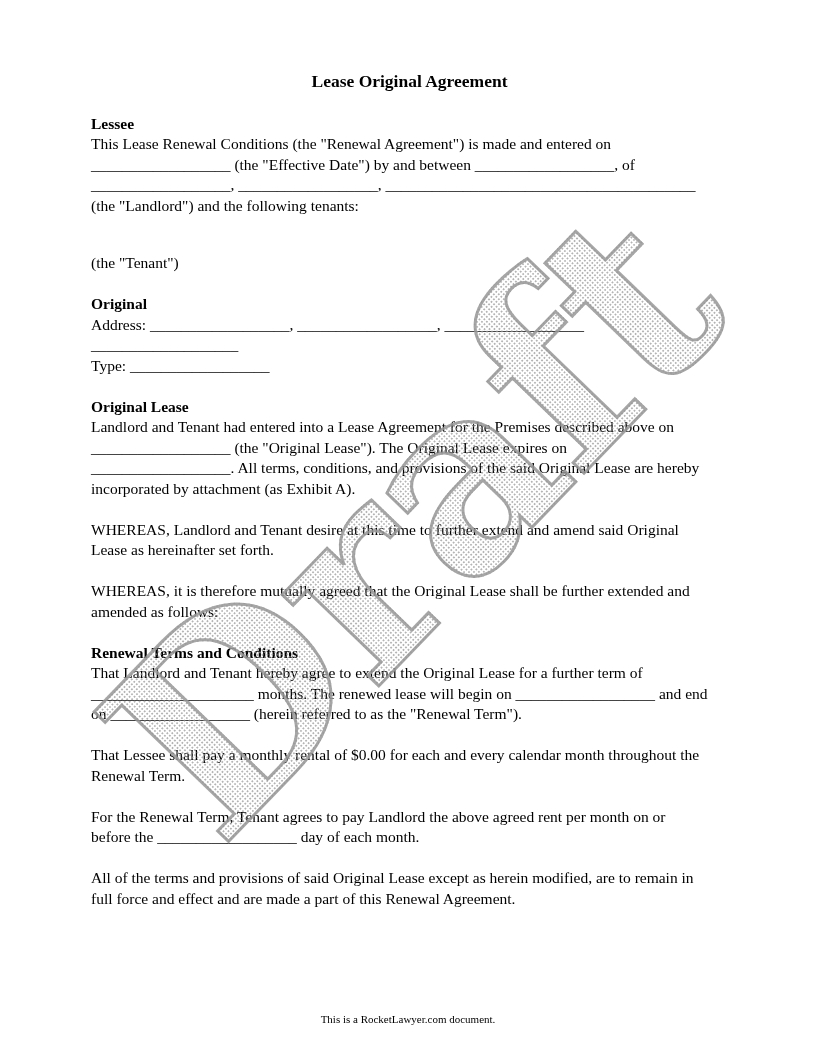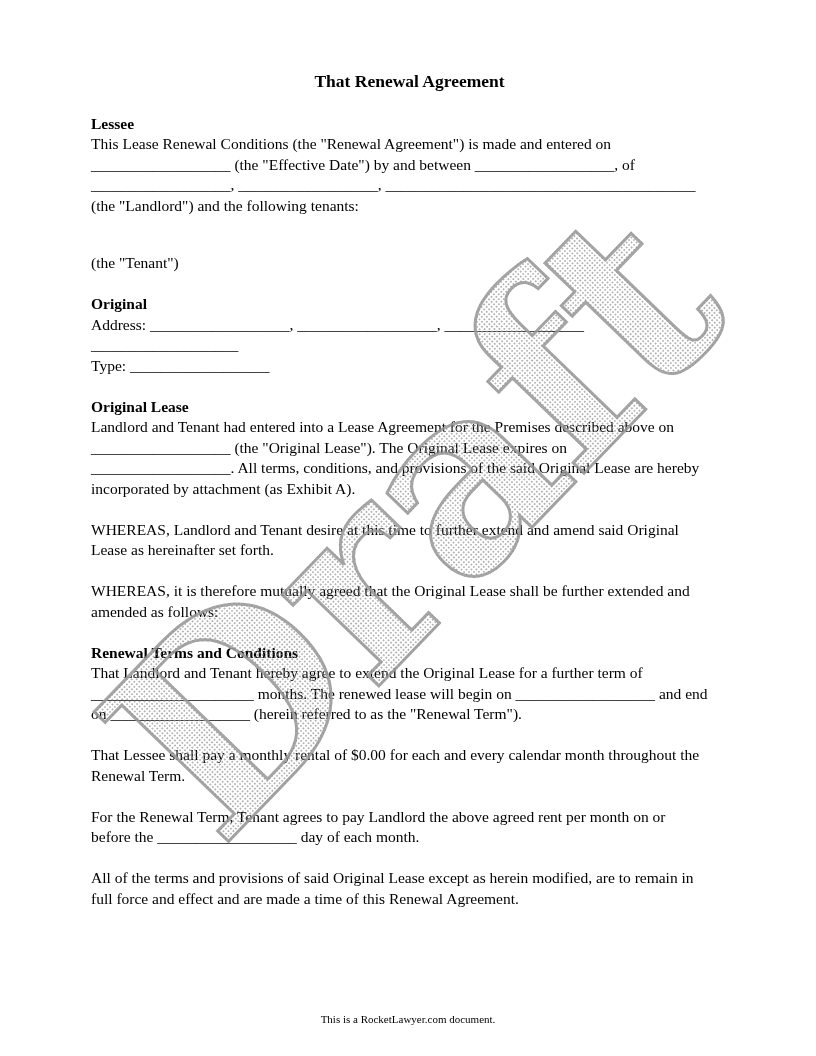--- a/index.html
+++ b/index.html
@@ -67,21 +67,21 @@
     text-align: center;
     font-size: 11px;
     line-height: 13px;
   }
 </style>
 </head>
 <body>
 
 <div class="page">
 
-  <h1 class="title">That Renewal Agreement</h1>
+  <h1 class="title">Lease Original Agreement</h1>
 
   <div class="h mt1">Lessee</div>
   <div class="ln">This Lease Renewal Conditions (the "Renewal Agreement") is made and entered on</div>
   <div class="ln">__________________ (the "Effective Date") by and between __________________, of</div>
   <div class="ln">__________________, __________________, ________________________________________</div>
   <div class="ln">(the "Landlord") and the following tenants:</div>
 
   <div class="ln mt2">(the "Tenant")</div>
 
   <div class="h mt1">Original</div>
@@ -106,19 +106,19 @@
   <div class="ln">_____________________ months. The renewed lease will begin on __________________ and end</div>
   <div class="ln">on __________________ (herein referred to as the "Renewal Term").</div>
 
   <div class="ln mt1">That Lessee shall pay a monthly rental of $0.00 for each and every calendar month throughout the</div>
   <div class="ln">Renewal Term.</div>
 
   <div class="ln mt1">For the Renewal Term, Tenant agrees to pay Landlord the above agreed rent per month on or</div>
   <div class="ln">before the __________________ day of each month.</div>
 
   <div class="ln mt1">All of the terms and provisions of said Original Lease except as herein modified, are to remain in</div>
-  <div class="ln">full force and effect and are made a time of this Renewal Agreement.</div>
+  <div class="ln">full force and effect and are made a part of this Renewal Agreement.</div>
 
 </div>
 
 <div class="watermark">Draft</div>
 
 <div class="footer">This is a RocketLawyer.com document.</div>
 
 </body></html>

